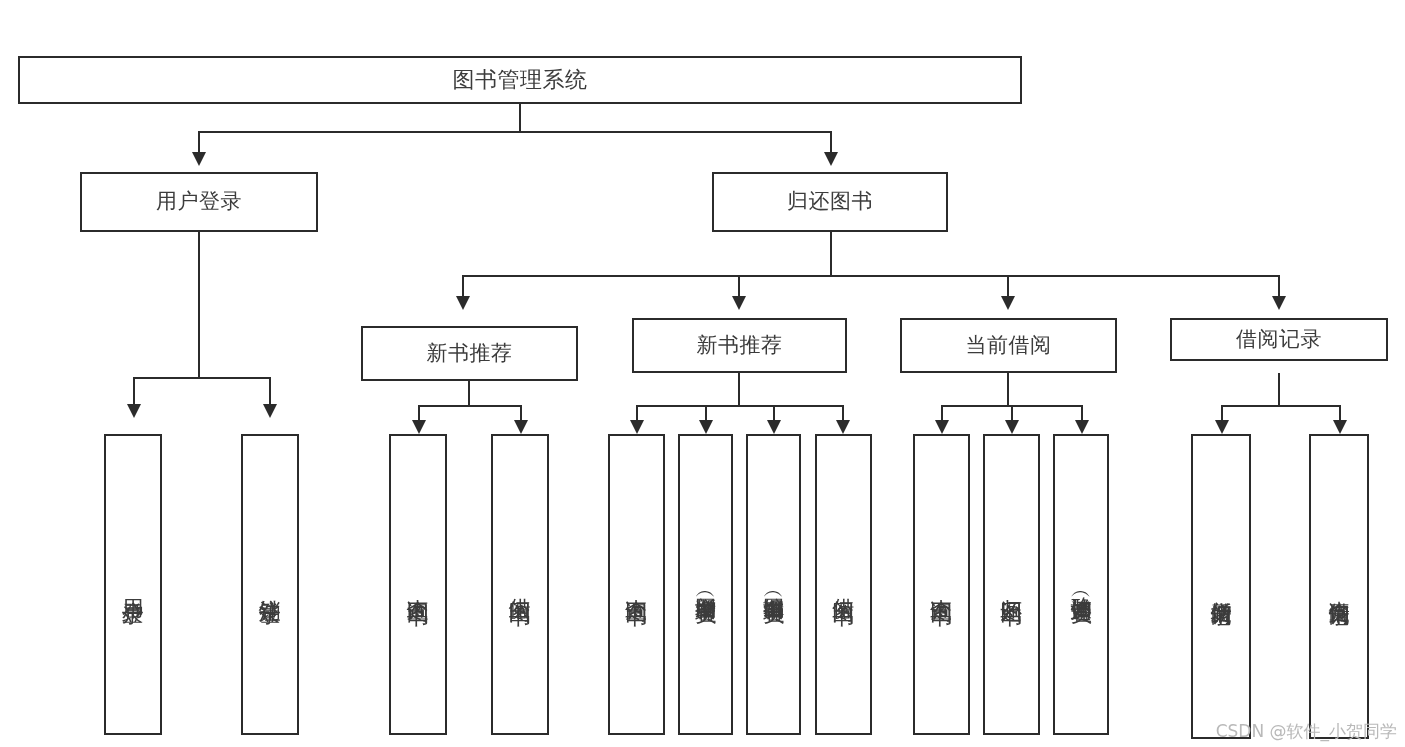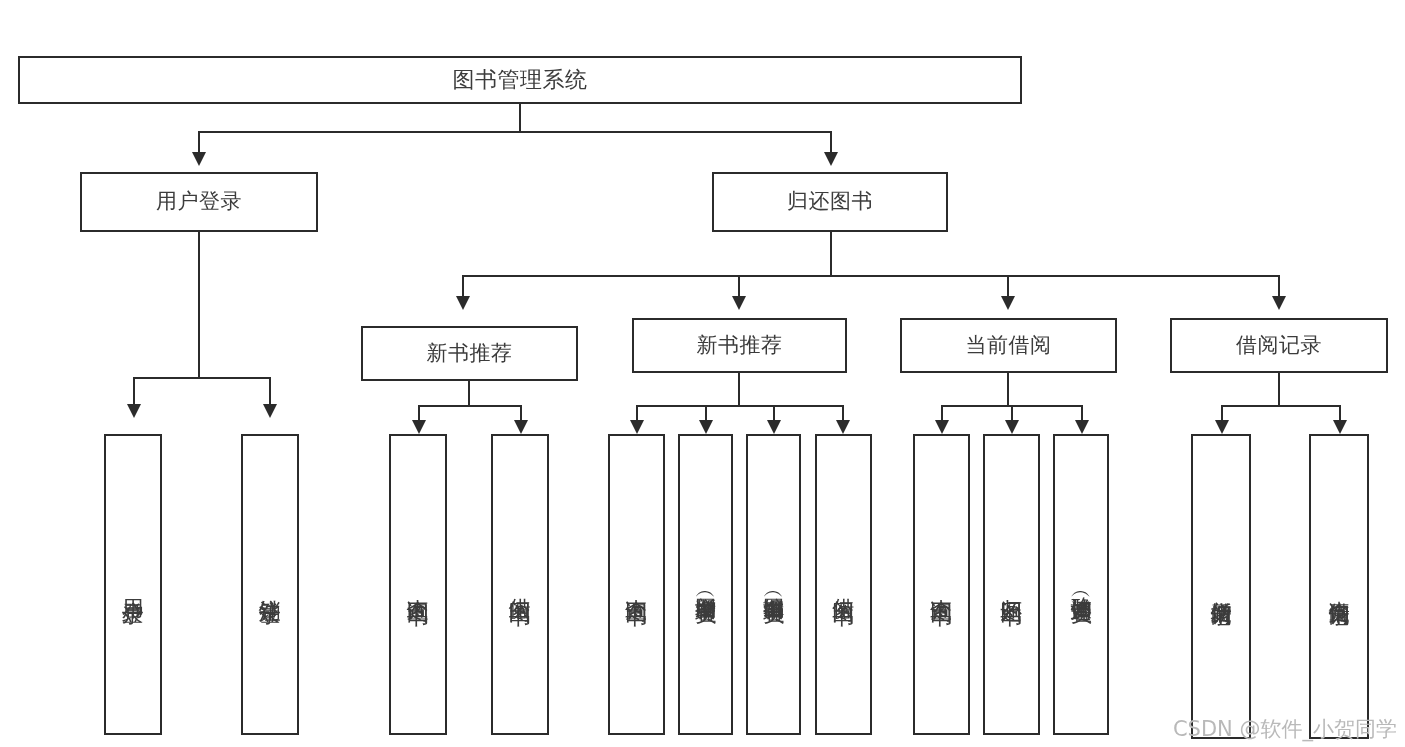--- a/index.html
+++ b/index.html
@@ -66,21 +66,21 @@
     height: 0;
     border-left: 7px solid transparent;
     border-right: 7px solid transparent;
     border-top: 14px solid #2b2b2b;
   }
   
   #watermark {
     position: absolute;
     right: 8px;
     bottom: 4px;
-    font-size: 21px;
+    font-size: 17px;
     color: #b9b9b9;
     white-space: nowrap;
     font-family: "DejaVu Sans", "Liberation Sans", sans-serif;
   }
 </style>
 </head>
 <body>
 
 <div id="canvas">
 
@@ -144,21 +144,21 @@
   <div class="arrow" style="left:1333px; top:420px;"></div>
 
   <div class="node h root" style="left:18px; top:14px; width:1004px; height:48px;margin-top:42px;">图书管理系统</div>
 
   <div class="node h" style="left:80px; top:172px; width:238px; height:60px;">用户登录</div>
   <div class="node h" style="left:712px; top:172px; width:236px; height:60px;">归还图书</div>
 
   <div class="node h" style="left:361px; top:318px; width:217px; height:55px;margin-top:8px;">新书推荐</div>
   <div class="node h" style="left:632px; top:318px; width:215px; height:55px;">新书推荐</div>
   <div class="node h" style="left:900px; top:318px; width:217px; height:55px;">当前借阅</div>
-  <div class="node h" style="left:1170px; top:318px; width:218px; height:55px;">借阅记录</div>
+  <div class="node h" style="left:1170px; top:318px; width:218px; height:43px;">借阅记录</div>
 
   <div class="node v" style="left:104px; top:434px; width:58px; height:301px;">用户登录</div>
   <div class="node v" style="left:241px; top:434px; width:58px; height:301px;">注销登录</div>
 
   <div class="node v" style="left:389px; top:434px; width:58px; height:301px;">查询图书</div>
   <div class="node v" style="left:491px; top:434px; width:58px; height:301px;">借阅图书</div>
 
   <div class="node v" style="left:608px; top:434px; width:57px; height:301px;">查询图书</div>
   <div class="node v long" style="left:678px; top:434px; width:55px; height:301px;">新增图书（管理员）</div>
   <div class="node v long" style="left:746px; top:434px; width:55px; height:301px;">编辑图书（管理员）</div>

